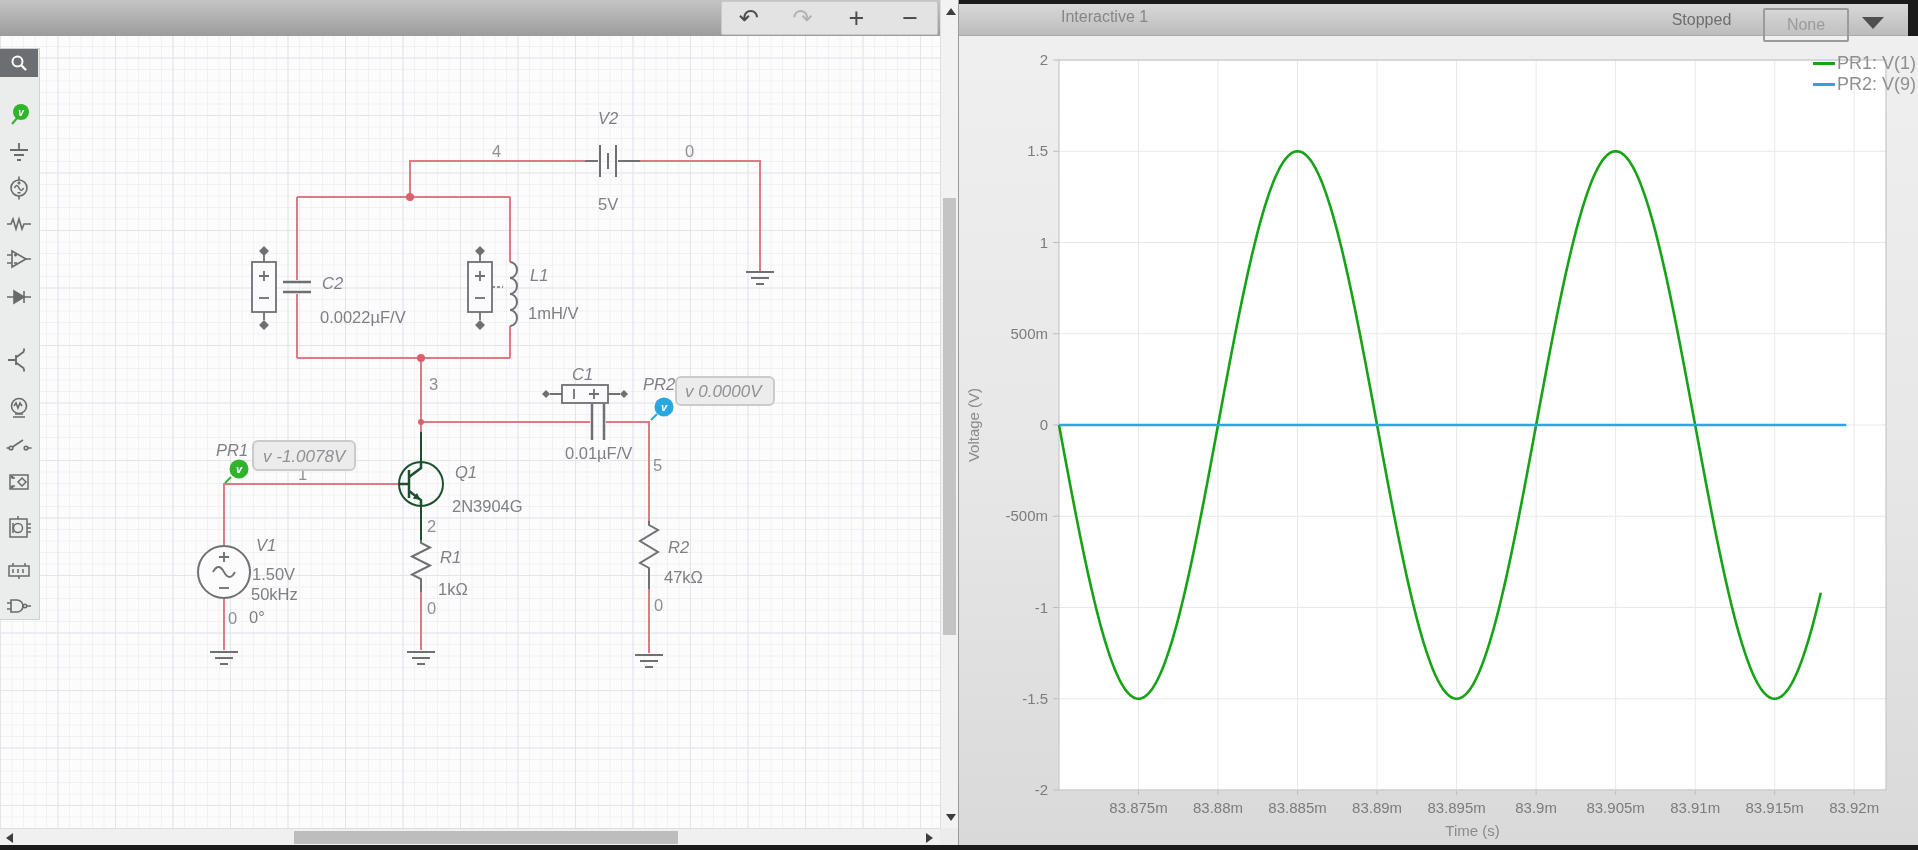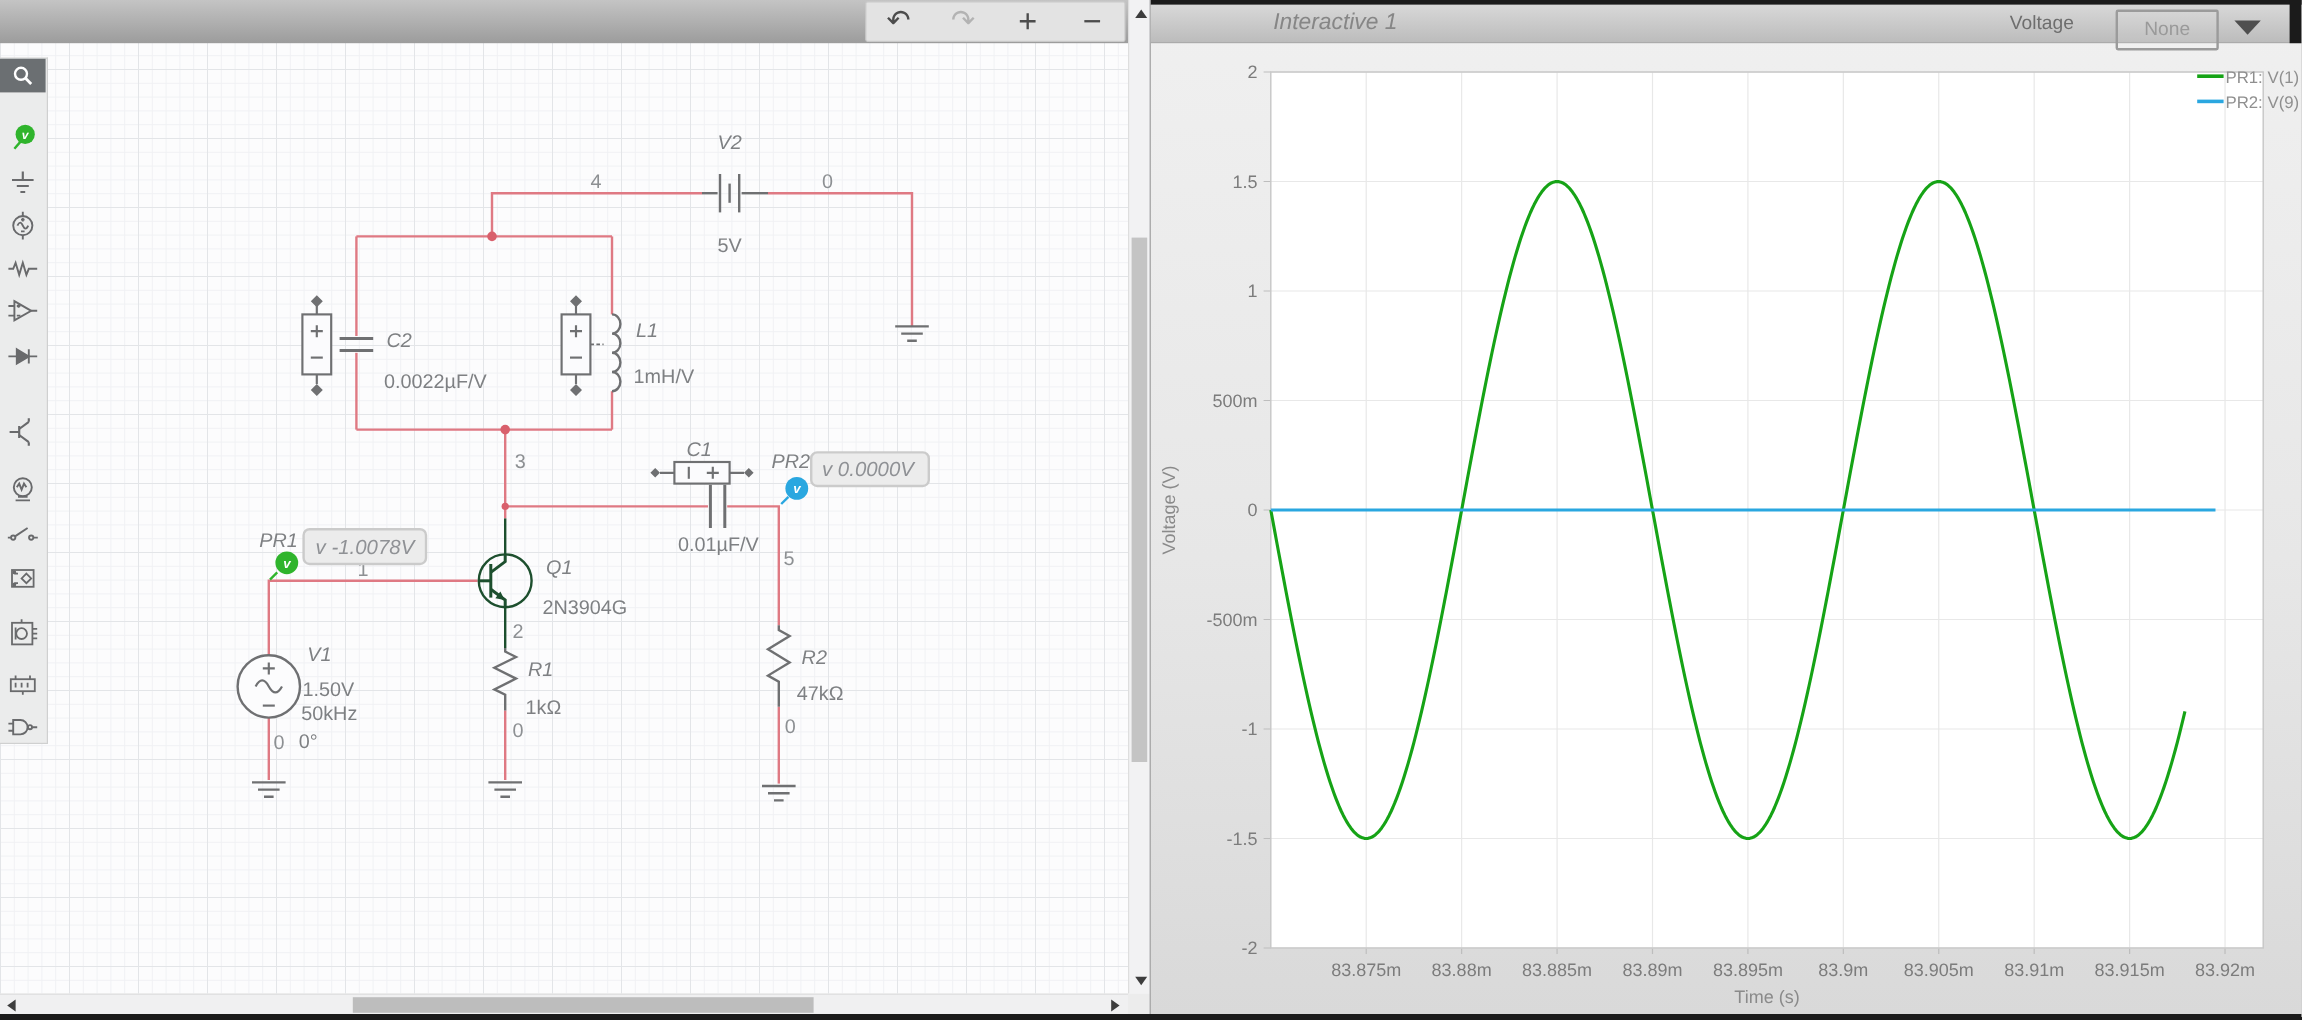--- a/index.html
+++ b/index.html
@@ -47,30 +47,30 @@
 #sb-corner { position:absolute; left:940px; top:828px; width:18px; height:18px; background:#ececec; }
 
 
 #right-pane { position:absolute; left:958px; top:0; width:960px; height:845px;
   background:linear-gradient(180deg,#f0f0f0 0%,#e7e7e7 55%,#d9d9d9 100%);
   border-left:1px solid #9a9a9a; }
 #rp-blacktop { position:absolute; left:0; top:0; width:960px; height:4px; background:#1b1b1b; }
 #rp-corner { position:absolute; right:0; top:0; width:10px; height:36px; background:#1b1b1b; }
 #grapher-header { position:absolute; left:0; top:4px; width:960px; height:32px;
   background:linear-gradient(180deg,#d8d8d8,#bcbcbc); border-bottom:1px solid #ababab; }
-#grapher-title { position:absolute; left:102px; top:4px; font-size:19px; color:#868686;font-style:italic; }
+#grapher-title { position:absolute; left:102px; top:4px; font-size:16px; color:#868686; }
 #grapher-status { position:absolute; left:695px; top:7px; width:95px; text-align:center; font-size:16px; color:#6e6e6e; }
 #trigger-box { position:absolute; left:804px; top:4px; width:86px; height:34px;
   border:2px solid #9b9b9b; border-radius:2px; color:#9a9a9a; font-size:16px;
   display:flex; align-items:center; justify-content:center; cursor:pointer; background:rgba(255,255,255,0.08); }
 #trigger-caret { position:absolute; left:903px; top:13px; width:0; height:0;
   border-left:11px solid transparent; border-right:11px solid transparent; border-top:12px solid #4f4f4f; cursor:pointer; }
 #chart-svg { position:absolute; left:0; top:0; width:960px; height:845px; }
 #legend { position:absolute; right:2px; top:53px; }
-.legend-item { display:flex; align-items:center; justify-content:flex-end; height:21px; font-size:14px; color:#8f8f8f; }
+.legend-item { display:flex; align-items:center; justify-content:flex-end; height:21px; font-size:18px; color:#8f8f8f; }
 .legend-swatch { width:22px; height:3px; margin-right:2px; }
 
 #bottom-bar { position:absolute; left:0; top:845px; width:1918px; height:5px; background:#1b1b1b; }
 
 
 text { font-family:"Liberation Sans", sans-serif; }
 .des { font-size:16.5px; font-style:italic; fill:#7e8083; }
 .val { font-size:16.5px; fill:#7e8083; }
 .net { font-size:16.5px; fill:#8d9093; }
 .badge-text { font-size:17px; font-style:italic; fill:#8f9195; }
@@ -439,21 +439,21 @@
         <text x="89" y="795" text-anchor="end" font-size="15" fill="#7c7c7c">-2</text>
         <rect x="100" y="60" width="827" height="730" fill="none" stroke="#c7c7c7" stroke-width="1.2"></rect>
         <text x="513.5" y="836" text-anchor="middle" font-size="15" fill="#8a8a8a">Time (s)</text>
         <text x="20" y="425" text-anchor="middle" font-size="15" fill="#8a8a8a" transform="rotate(-90 20 425)">Voltage (V)</text>
         <path d="M100.00,425.00L101.59,433.60L103.18,442.19L104.77,450.76L106.36,459.31L107.95,467.82L109.54,476.30L111.13,484.72L112.72,493.08L114.31,501.37L115.90,509.59L117.49,517.73L119.08,525.77L120.68,533.72L122.27,541.56L123.86,549.28L125.45,556.88L127.04,564.35L128.63,571.68L130.22,578.87L131.81,585.91L133.40,592.78L134.99,599.49L136.58,606.03L138.17,612.39L139.76,618.57L141.35,624.56L142.94,630.34L144.53,635.93L146.12,641.30L147.71,646.47L149.30,651.41L150.89,656.13L152.48,660.63L154.07,664.89L155.66,668.91L157.25,672.70L158.84,676.24L160.43,679.53L162.03,682.57L163.62,685.35L165.21,687.88L166.80,690.15L168.39,692.16L169.98,693.90L171.57,695.38L173.16,696.59L174.75,697.54L176.34,698.21L177.93,698.61L179.52,698.75L181.11,698.61L182.70,698.21L184.29,697.54L185.88,696.59L187.47,695.38L189.06,693.90L190.65,692.16L192.24,690.15L193.83,687.88L195.42,685.35L197.01,682.57L198.60,679.53L200.19,676.24L201.78,672.70L203.38,668.91L204.97,664.89L206.56,660.63L208.15,656.13L209.74,651.41L211.33,646.47L212.92,641.30L214.51,635.93L216.10,630.34L217.69,624.56L219.28,618.57L220.87,612.39L222.46,606.03L224.05,599.49L225.64,592.78L227.23,585.91L228.82,578.87L230.41,571.68L232.00,564.35L233.59,556.88L235.18,549.28L236.77,541.56L238.36,533.72L239.95,525.77L241.54,517.73L243.13,509.59L244.73,501.37L246.32,493.08L247.91,484.72L249.50,476.30L251.09,467.82L252.68,459.31L254.27,450.76L255.86,442.19L257.45,433.60L259.04,425.00L260.63,416.40L262.22,407.81L263.81,399.24L265.40,390.69L266.99,382.18L268.58,373.70L270.17,365.28L271.76,356.92L273.35,348.63L274.94,340.41L276.53,332.27L278.12,324.23L279.71,316.28L281.30,308.44L282.89,300.72L284.48,293.12L286.08,285.65L287.67,278.32L289.26,271.13L290.85,264.09L292.44,257.22L294.03,250.51L295.62,243.97L297.21,237.61L298.80,231.43L300.39,225.44L301.98,219.66L303.57,214.07L305.16,208.70L306.75,203.53L308.34,198.59L309.93,193.87L311.52,189.37L313.11,185.11L314.70,181.09L316.29,177.30L317.88,173.76L319.47,170.47L321.06,167.43L322.65,164.65L324.24,162.12L325.83,159.85L327.43,157.84L329.02,156.10L330.61,154.62L332.20,153.41L333.79,152.46L335.38,151.79L336.97,151.39L338.56,151.25L340.15,151.39L341.74,151.79L343.33,152.46L344.92,153.41L346.51,154.62L348.10,156.10L349.69,157.84L351.28,159.85L352.87,162.12L354.46,164.65L356.05,167.43L357.64,170.47L359.23,173.76L360.82,177.30L362.41,181.09L364.00,185.11L365.59,189.37L367.18,193.87L368.78,198.59L370.37,203.53L371.96,208.70L373.55,214.07L375.14,219.66L376.73,225.44L378.32,231.43L379.91,237.61L381.50,243.97L383.09,250.51L384.68,257.22L386.27,264.09L387.86,271.13L389.45,278.32L391.04,285.65L392.63,293.12L394.22,300.72L395.81,308.44L397.40,316.28L398.99,324.23L400.58,332.27L402.17,340.41L403.76,348.63L405.35,356.92L406.94,365.28L408.53,373.70L410.13,382.18L411.72,390.69L413.31,399.24L414.90,407.81L416.49,416.40L418.08,425.00L419.67,433.60L421.26,442.19L422.85,450.76L424.44,459.31L426.03,467.82L427.62,476.30L429.21,484.72L430.80,493.08L432.39,501.37L433.98,509.59L435.57,517.73L437.16,525.77L438.75,533.72L440.34,541.56L441.93,549.28L443.52,556.88L445.11,564.35L446.70,571.68L448.29,578.87L449.88,585.91L451.48,592.78L453.07,599.49L454.66,606.03L456.25,612.39L457.84,618.57L459.43,624.56L461.02,630.34L462.61,635.93L464.20,641.30L465.79,646.47L467.38,651.41L468.97,656.13L470.56,660.63L472.15,664.89L473.74,668.91L475.33,672.70L476.92,676.24L478.51,679.53L480.10,682.57L481.69,685.35L483.28,687.88L484.87,690.15L486.46,692.16L488.05,693.90L489.64,695.38L491.23,696.59L492.83,697.54L494.42,698.21L496.01,698.61L497.60,698.75L499.19,698.61L500.78,698.21L502.37,697.54L503.96,696.59L505.55,695.38L507.14,693.90L508.73,692.16L510.32,690.15L511.91,687.88L513.50,685.35L515.09,682.57L516.68,679.53L518.27,676.24L519.86,672.70L521.45,668.91L523.04,664.89L524.63,660.63L526.22,656.13L527.81,651.41L529.40,646.47L530.99,641.30L532.58,635.93L534.18,630.34L535.77,624.56L537.36,618.57L538.95,612.39L540.54,606.03L542.13,599.49L543.72,592.78L545.31,585.91L546.90,578.87L548.49,571.68L550.08,564.35L551.67,556.88L553.26,549.28L554.85,541.56L556.44,533.72L558.03,525.77L559.62,517.73L561.21,509.59L562.80,501.37L564.39,493.08L565.98,484.72L567.57,476.30L569.16,467.82L570.75,459.31L572.34,450.76L573.93,442.19L575.53,433.60L577.12,425.00L578.71,416.40L580.30,407.81L581.89,399.24L583.48,390.69L585.07,382.18L586.66,373.70L588.25,365.28L589.84,356.92L591.43,348.63L593.02,340.41L594.61,332.27L596.20,324.23L597.79,316.28L599.38,308.44L600.97,300.72L602.56,293.12L604.15,285.65L605.74,278.32L607.33,271.13L608.92,264.09L610.51,257.22L612.10,250.51L613.69,243.97L615.28,237.61L616.88,231.43L618.47,225.44L620.06,219.66L621.65,214.07L623.24,208.70L624.83,203.53L626.42,198.59L628.01,193.87L629.60,189.37L631.19,185.11L632.78,181.09L634.37,177.30L635.96,173.76L637.55,170.47L639.14,167.43L640.73,164.65L642.32,162.12L643.91,159.85L645.50,157.84L647.09,156.10L648.68,154.62L650.27,153.41L651.86,152.46L653.45,151.79L655.04,151.39L656.63,151.25L658.23,151.39L659.82,151.79L661.41,152.46L663.00,153.41L664.59,154.62L666.18,156.10L667.77,157.84L669.36,159.85L670.95,162.12L672.54,164.65L674.13,167.43L675.72,170.47L677.31,173.76L678.90,177.30L680.49,181.09L682.08,185.11L683.67,189.37L685.26,193.87L686.85,198.59L688.44,203.53L690.03,208.70L691.62,214.07L693.21,219.66L694.80,225.44L696.39,231.43L697.98,237.61L699.58,243.97L701.17,250.51L702.76,257.22L704.35,264.09L705.94,271.13L707.53,278.32L709.12,285.65L710.71,293.12L712.30,300.72L713.89,308.44L715.48,316.28L717.07,324.23L718.66,332.27L720.25,340.41L721.84,348.63L723.43,356.92L725.02,365.28L726.61,373.70L728.20,382.18L729.79,390.69L731.38,399.24L732.97,407.81L734.56,416.40L736.15,425.00L737.74,433.60L739.33,442.19L740.93,450.76L742.52,459.31L744.11,467.82L745.70,476.30L747.29,484.72L748.88,493.08L750.47,501.37L752.06,509.59L753.65,517.73L755.24,525.77L756.83,533.72L758.42,541.56L760.01,549.28L761.60,556.88L763.19,564.35L764.78,571.68L766.37,578.87L767.96,585.91L769.55,592.78L771.14,599.49L772.73,606.03L774.32,612.39L775.91,618.57L777.50,624.56L779.09,630.34L780.68,635.93L782.28,641.30L783.87,646.47L785.46,651.41L787.05,656.13L788.64,660.63L790.23,664.89L791.82,668.91L793.41,672.70L795.00,676.24L796.59,679.53L798.18,682.57L799.77,685.35L801.36,687.88L802.95,690.15L804.54,692.16L806.13,693.90L807.72,695.38L809.31,696.59L810.90,697.54L812.49,698.21L814.08,698.61L815.67,698.75L817.26,698.61L818.85,698.21L820.44,697.54L822.03,696.59L823.63,695.38L825.22,693.90L826.81,692.16L828.40,690.15L829.99,687.88L831.58,685.35L833.17,682.57L834.76,679.53L836.35,676.24L837.94,672.70L839.53,668.91L841.12,664.89L842.71,660.63L844.30,656.13L845.89,651.41L847.48,646.47L849.07,641.30L850.66,635.93L852.25,630.34L853.84,624.56L855.43,618.57L857.02,612.39L858.61,606.03L860.20,599.49L861.79,592.78" stroke="#16a316" stroke-width="2.6" fill="none" stroke-linejoin="round"></path>
         <line x1="100" y1="425" x2="887.2403846154151" y2="425" stroke="#2aa7e0" stroke-width="2.6"></line>
       </svg>
     <div id="rp-blacktop"></div>
     <div id="grapher-header">
       <div id="grapher-title">Interactive 1</div>
-      <div id="grapher-status">Voltage</div>
+      <div id="grapher-status">Stopped</div>
       <div id="trigger-box">None</div>
       <div id="trigger-caret"></div>
     </div>
     <div id="rp-corner"></div>
     <div id="legend">
         <div class="legend-item">
           <div class="legend-swatch" style="background: rgb(22, 163, 22);"></div>
           <span>PR1: V(1)</span>
         </div>
         <div class="legend-item">

